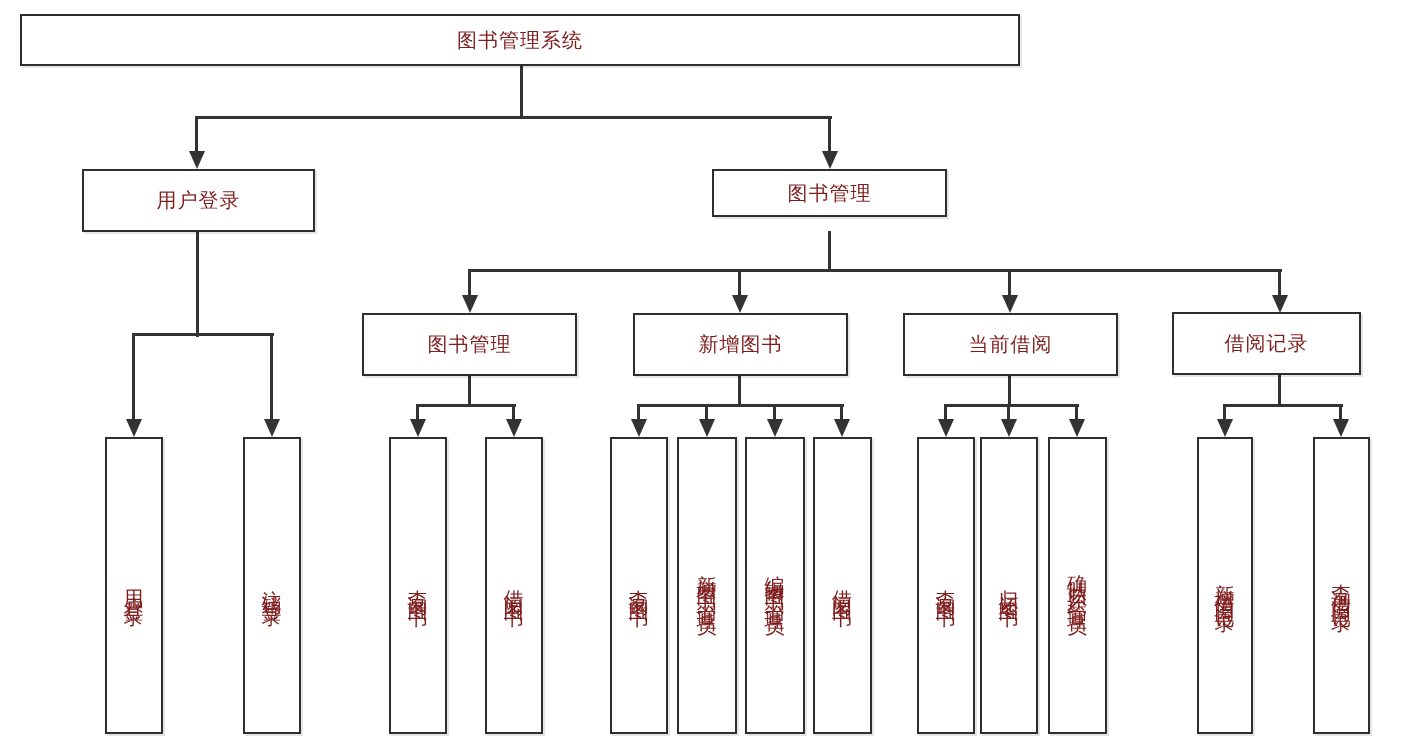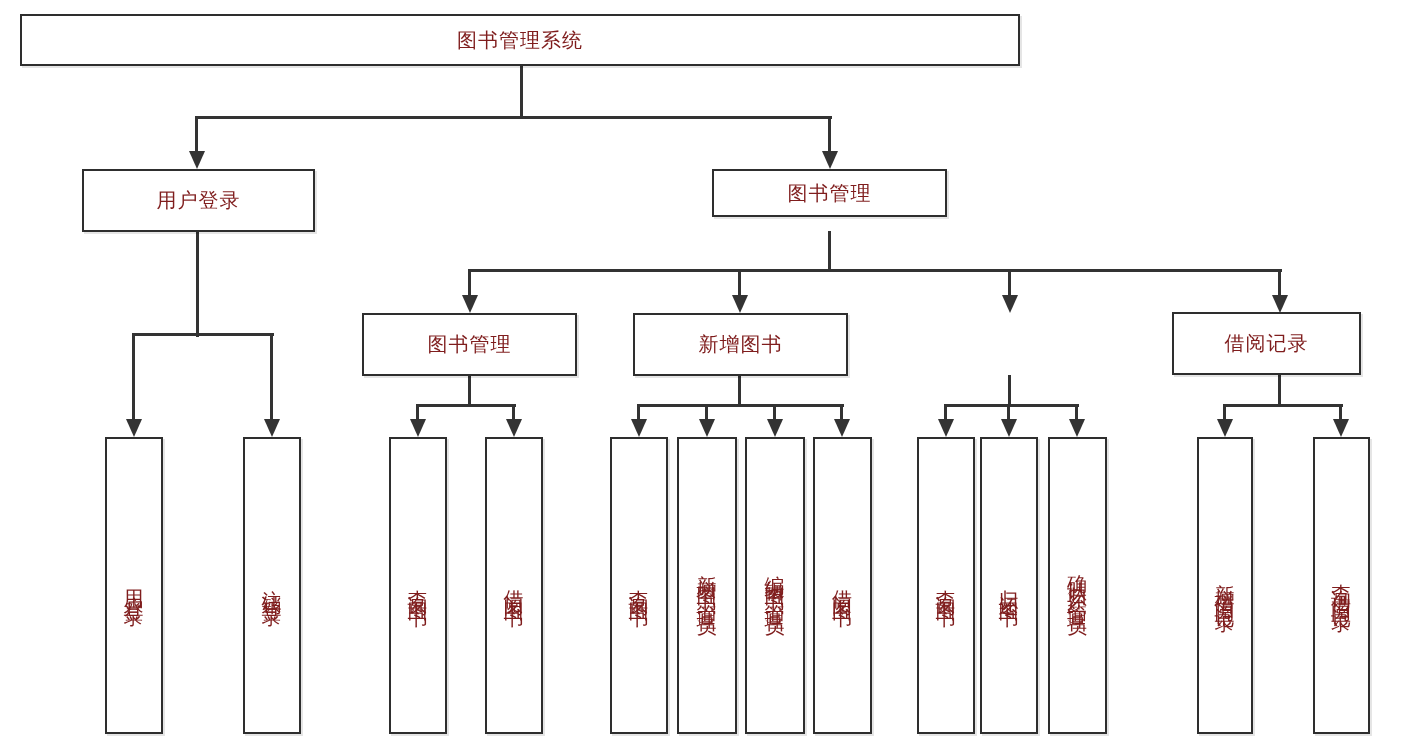--- a/index.html
+++ b/index.html
@@ -92,20 +92,21 @@
   <div class="a" style="left:1217px;top:419px"></div>
   <div class="a" style="left:1333px;top:419px"></div>
 
   <div class="box" style="left:20px;top:14px;width:1000px;height:52px">图书管理系统</div>
 
   <div class="box" style="left:82px;top:169px;width:233px;height:63px">用户登录</div>
   <div class="box" style="left:712px;top:169px;width:235px;height:48px">图书管理</div>
 
   <div class="box" style="left:362px;top:313px;width:215px;height:63px">图书管理</div>
   <div class="box" style="left:633px;top:313px;width:215px;height:63px">新增图书</div>
+  <div class="box" style="left:903px;top:313px;width:215px;height:63px">当前借阅</div>
   <div class="box" style="left:1172px;top:312px;width:189px;height:63px">借阅记录</div>
 
   <div class="box vbox" style="left:105px;top:437px;width:58px;height:297px">用户登录</div>
   <div class="box vbox" style="left:243px;top:437px;width:58px;height:297px">注销登录</div>
 
   <div class="box vbox" style="left:389px;top:437px;width:58px;height:297px">查询图书</div>
   <div class="box vbox" style="left:485px;top:437px;width:58px;height:297px">借阅图书</div>
 
   <div class="box vbox" style="left:610px;top:437px;width:58px;height:297px">查询图书</div>
   <div class="box vbox" style="left:677px;top:437px;width:60px;height:297px">新增图书（管理员）</div>

